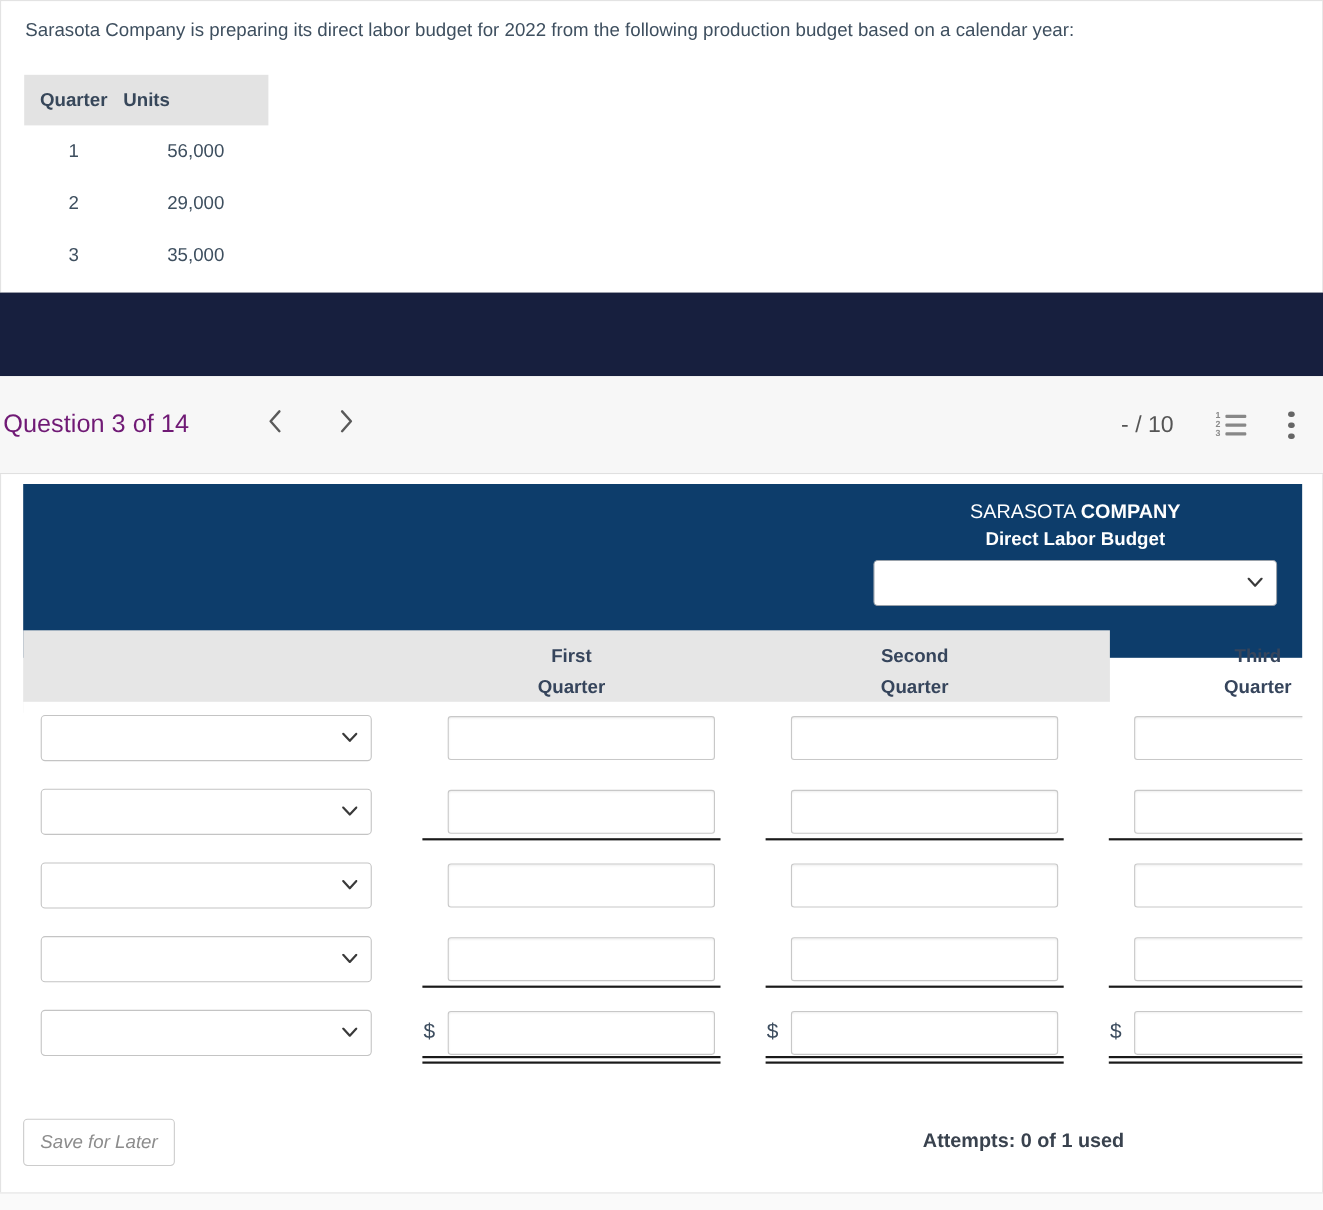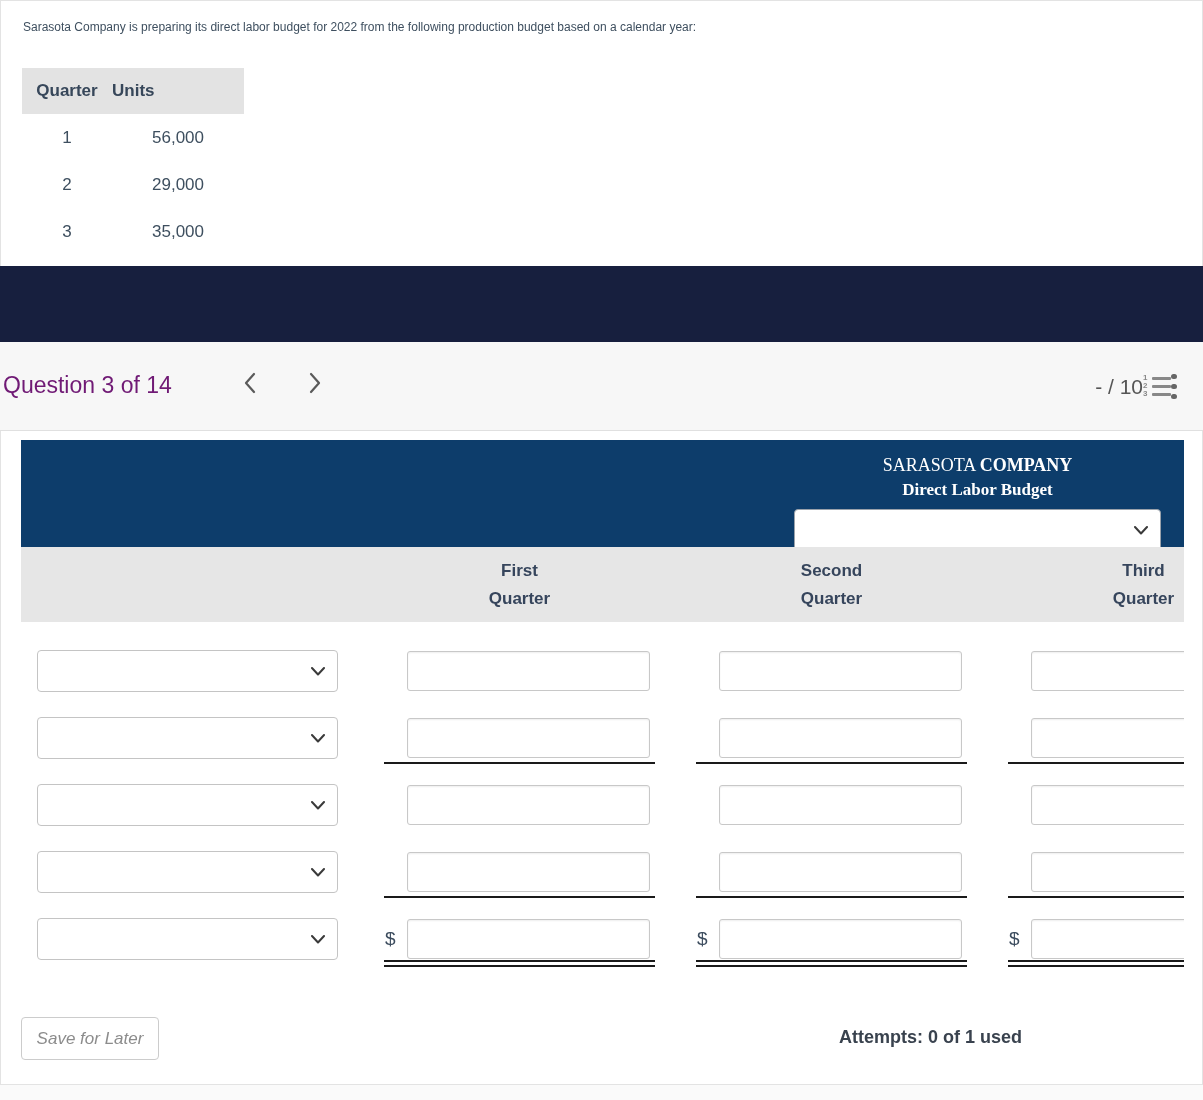--- a/index.html
+++ b/index.html
@@ -19,21 +19,21 @@
     color:var(--text-slate);
   }
   
   .top-card{
     position:absolute;top:0;left:0;width:1203px;height:266px;
     background:#fff;border:1px solid #e3e3e3;border-bottom:none;
     box-shadow:0 2px 5px rgba(0,0,0,.14);
   }
   .intro{
     position:absolute;top:15px;left:22px;width:1150px;
-    font-size:12px;line-height:23px;color:var(--text-slate);
+    font-size:17px;line-height:23px;color:var(--text-slate);
   }
   .ptable{position:absolute;top:67px;left:21px;width:222px;}
   .pt-header{
     display:flex;height:46px;background:#e3e3e3;align-items:center;
     font-weight:bold;font-size:17px;color:#37475a;
   }
   .pt-h1{width:90px;text-align:center;}
   .pt-h2{width:132px;}
   .pt-row{display:flex;height:47px;align-items:center;font-size:17px;color:#3e4f5f;}
   .pt-c1{width:90px;text-align:center;}
@@ -52,21 +52,21 @@
   .q-label{
     position:absolute;left:3px;top:30px;
     font-size:23px;color:#701a75;
   }
   .q-nav{position:absolute;top:29px;width:26px;height:28px;cursor:pointer;
     display:flex;align-items:center;justify-content:center;}
   .q-prev{left:237px;}
   .q-next{left:302px;}
   .q-right{
     position:absolute;right:26px;top:0;height:89px;
-    display:flex;align-items:center;
+    display:flex;align-items:center;gap:38px;
   }
   .q-score{font-size:21px;color:#555;}
   .list-icon{width:28px;height:24px;position:relative;}
   .list-icon .li-row{position:absolute;left:0;width:28px;height:8px;}
   .list-icon .li-num{
     position:absolute;left:0;top:-1px;font-size:8px;line-height:8px;color:#888;font-weight:bold;
   }
   .list-icon .li-bar{
     position:absolute;left:9px;top:2px;width:19px;height:3px;background:#888;border-radius:1px;
   }
@@ -79,38 +79,37 @@
     position:absolute;top:431px;left:0;width:1203px;height:653px;
     background:#fff;border-left:1px solid #e3e3e3;border-right:1px solid #e3e3e3;
   }
   .budget-card{
     position:absolute;top:9px;left:20px;width:1163px;height:552px;
     overflow:hidden;
   }
   .budget-header{
     position:absolute;top:0;left:0;width:1163px;height:158px;
     background:var(--header-navy);
-    font-family:Liberation Serif, serif;
   }
   .title-block{
     position:absolute;left:773px;top:13px;width:367px;
     text-align:center;color:#fff;
   }
   .title-line1{font-size:18px;line-height:25px;font-weight:400;}
   .title-line1 b{font-weight:700;}
   .title-line2{font-size:17px;line-height:24px;font-weight:700;}
   .hdr-select{
     position:absolute;left:773px;top:69px;width:367px;height:42px;
     background:#fff;border:1px solid #9aa2ab;border-radius:4px;cursor:pointer;
   }
   .chev{
     position:absolute;right:12px;top:50%;transform:translateY(-50%);
   }
   .col-headers{
-    position:absolute;top:107px;left:0;width:1163px;height:75px;
+    position:absolute;top:133px;left:0;width:988px;height:75px;
     background:var(--col-header-gray);
   }
   .col-label{
     position:absolute;top:10px;width:271px;
     text-align:center;font-size:17px;line-height:28px;
     font-weight:bold;color:#36455c;
   }
   .budget-body{
     position:absolute;top:198px;left:0;width:1163px;height:354px;background:#fff;
   }

